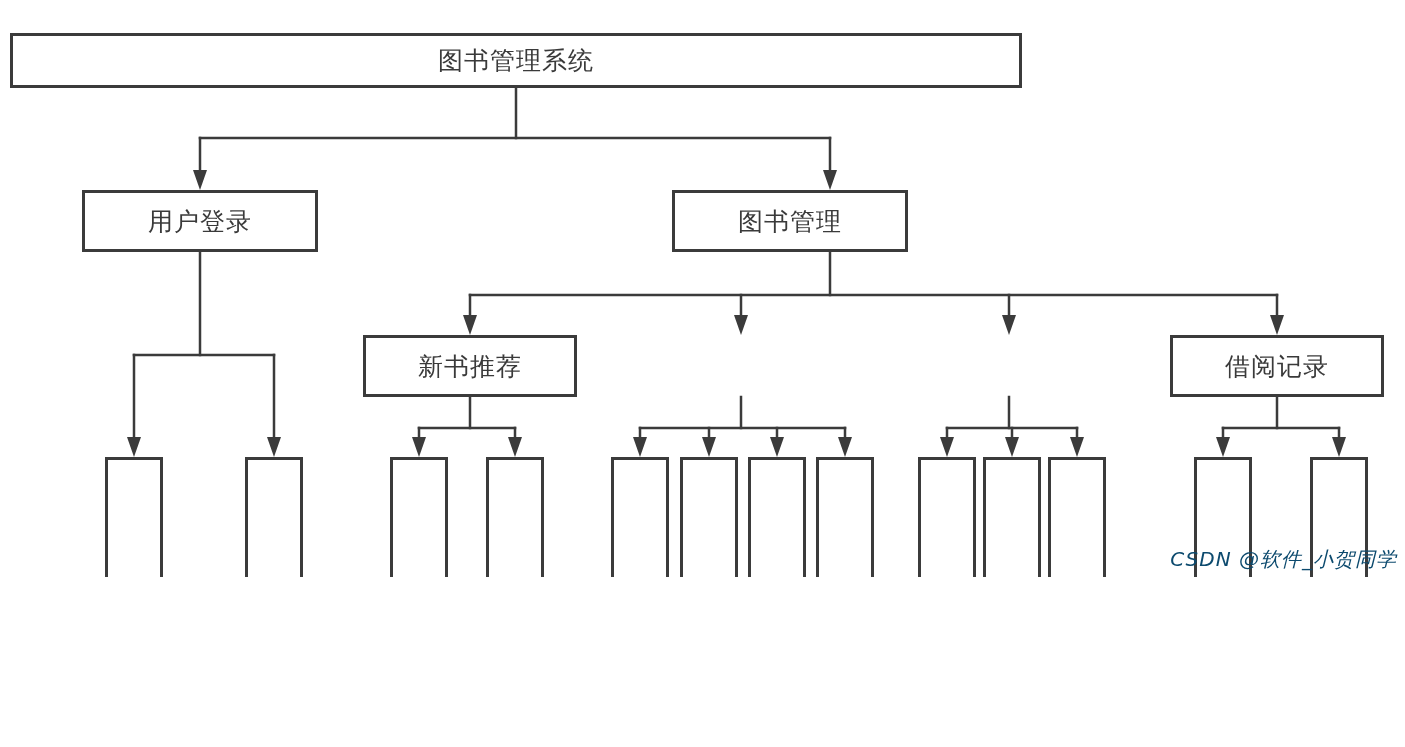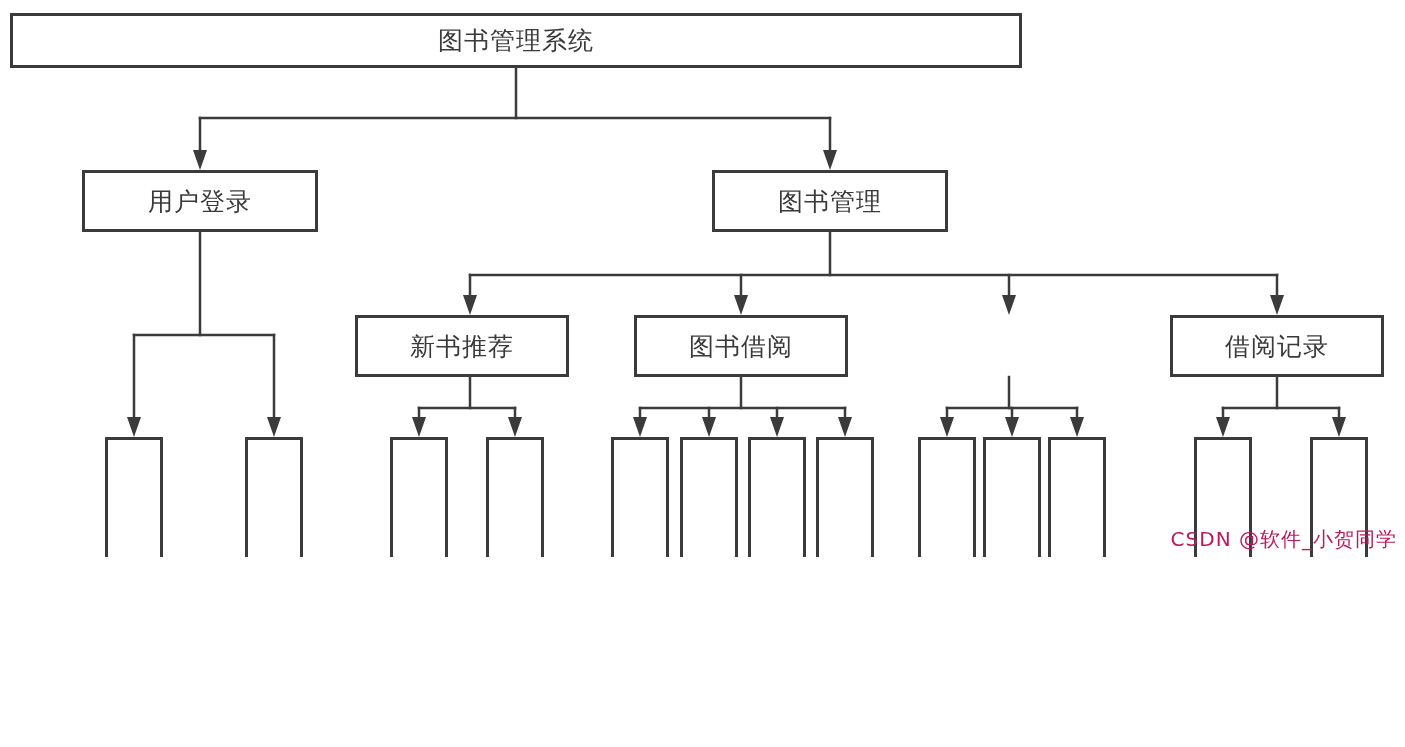--- a/index.html
+++ b/index.html
@@ -2,20 +2,21 @@
 <html><head>
 <meta charset="utf-8">
 <style>
   html,body{margin:0;padding:0;background:#ffffff;}
   #canvas{
     position:relative;
     width:1405px;height:557px;
     background:#ffffff;
     font-family:"DejaVu Sans","Liberation Sans",sans-serif;
     overflow:hidden;
+    margin-top:20px;
   }
   #connectors{position:absolute;left:0;top:0;z-index:1;}
   #connectors path{stroke:#3b3b3b;stroke-width:2.5;fill:none;stroke-linecap:square;}
   #connectors polygon{fill:#3b3b3b;stroke:none;}
   .box{
     position:absolute;
     box-sizing:border-box;
     background:#ffffff;
     border:3px solid #3b3b3b;
     display:flex;align-items:center;justify-content:center;
@@ -27,24 +28,25 @@
     writing-mode:vertical-rl;
     text-orientation:mixed;
     font-size:24px;
     letter-spacing:5px;
     line-height:1;
   }
   .watermark{
     position:absolute;
     right:8px;bottom:4px;
     font-size:20px;
-    color:#be185d;
+    color:#0c4a6e;
     letter-spacing:1px;
     z-index:9;
     white-space:nowrap;
+    font-style:italic;
   }
 </style>
 </head>
 <body>
 
 <div id="canvas">
 
   <svg id="connectors" width="1405" height="747" viewBox="0 0 1405 747">
 
     <g>
@@ -121,29 +123,26 @@
     </g>
   </svg>
 
   <div class="box h" style="left:10px;top:13px;width:1012px;height:55px;">
     <span>图书管理系统</span>
   </div>
 
   <div class="box h" style="left:82px;top:170px;width:236px;height:62px;">
     <span>用户登录</span>
   </div>
-  <div class="box h" style="left:712px;top:170px;width:236px;height:62px;">
+  <div class="box h" style="left:672px;top:170px;width:236px;height:62px;">
     <span>图书管理</span>
   </div>
 
-  <div class="box h" style="left:355px;top:315px;width:214px;height:62px;justify-content:center;">
+  <div class="box h" style="left:363px;top:315px;width:214px;height:62px;justify-content:center;">
     <span>新书推荐</span>
-  </div>
-  <div class="box h" style="left:634px;top:315px;width:214px;height:62px;">
-    <span>图书借阅</span>
   </div>
   <div class="box h" style="left:1170px;top:315px;width:214px;height:62px;font-family:Liberation Serif, serif;">
     <span>借阅记录</span>
   </div>
 
   <div class="box v" style="left:105px;top:437px;width:58px;height:300px;">
     <span>用户登录</span>
   </div>
   <div class="box v" style="left:245px;top:437px;width:58px;height:300px;">
     <span>注销登录</span>

